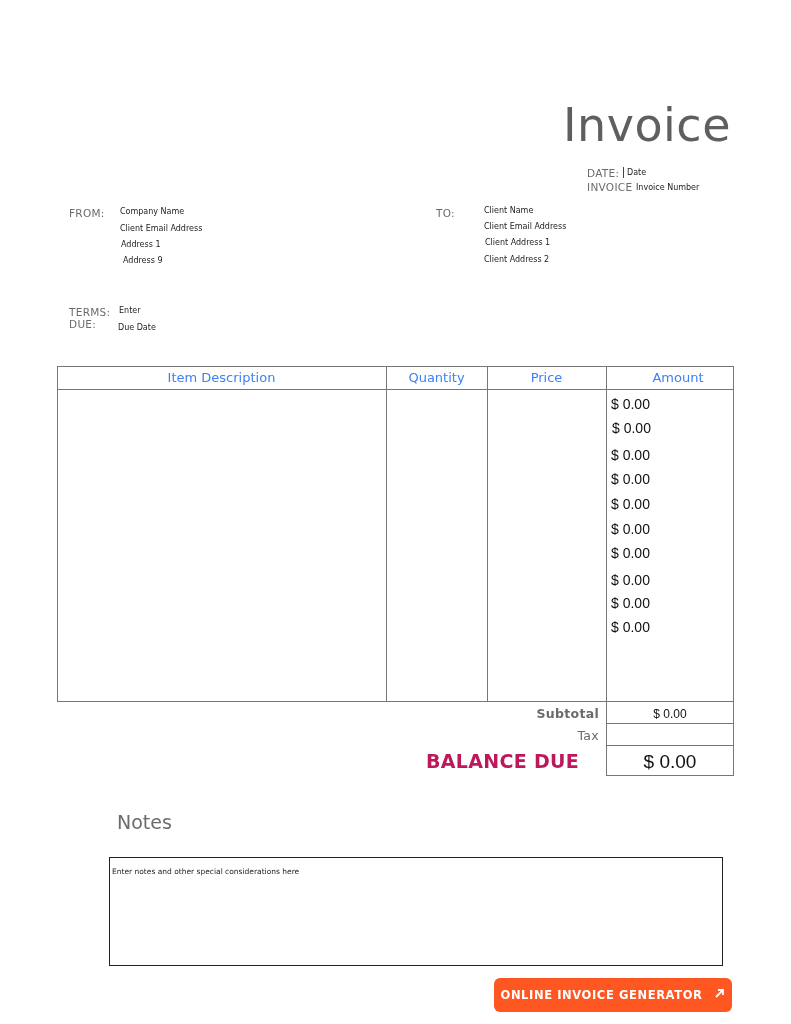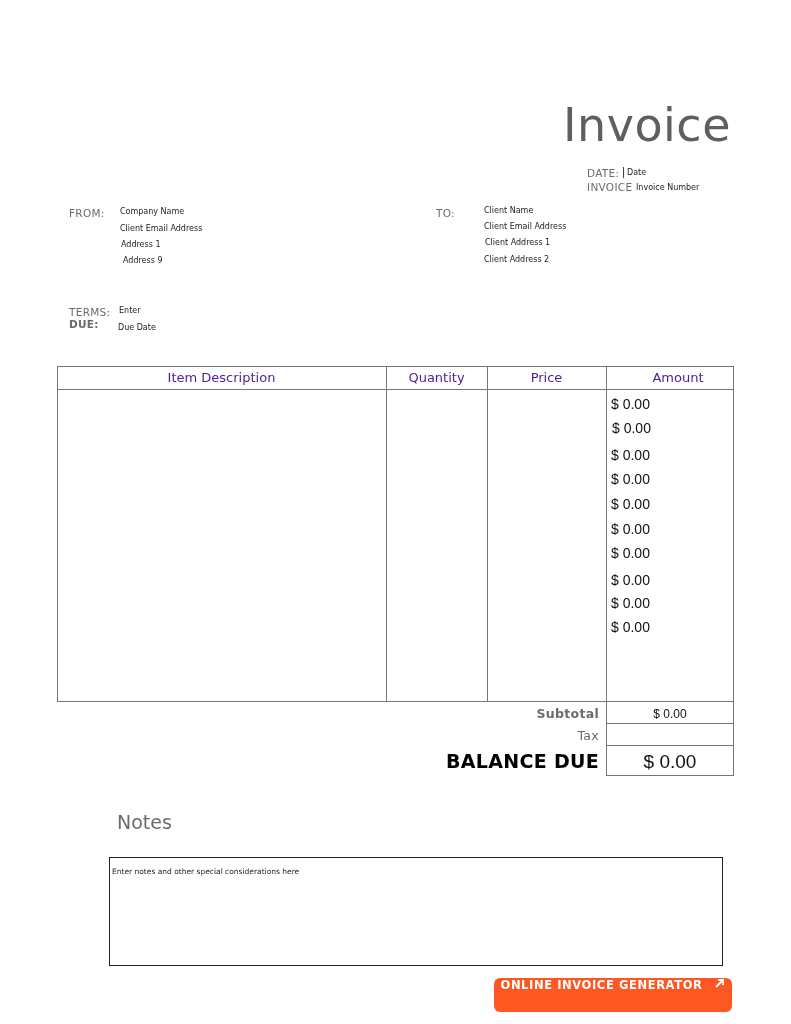--- a/index.html
+++ b/index.html
@@ -7,28 +7,28 @@
     width: 791px; height: 1024px; background: #ffffff; position: relative;
     font-family: "DejaVu Sans", sans-serif; overflow: hidden;
   }
   .abs { position: absolute; }
   .title { left: 563px; top: 98px; font-size: 46px; color: #5f5f5f; font-weight: normal; letter-spacing: 0.5px; }
   .lbl { color: #6b6b6b; font-size: 10.5px; letter-spacing: 0.3px; }
   .val { color: #222; font-size: 8px; }
   .table-box { left: 57px; top: 366px; width: 677px; height: 336px; border: 1px solid #777; box-sizing: border-box; }
   .hdr-line { left: 57px; top: 389px; width: 677px; height: 1px; background: #777; }
   .vline { top: 366px; height: 336px; width: 1px; background: #777; }
-  .th { top: 370px; font-size: 13px; color: #4c1d95; text-align: center; }
+  .th { top: 370px; font-size: 13px; color: #3b82f6; text-align: center; }
   .amt { left: 611px; font-family: "Liberation Sans", sans-serif; font-size: 14px; color: #111; }
   .tot-lbl { font-size: 12.5px; color: #6b6b6b; text-align: right; letter-spacing: 0.3px; }
   .box { border: 1px solid #777; box-sizing: border-box; }
   .btn {
     left: 494px; top: 978px; width: 238px; height: 34px; background: #ff5722; border-radius: 6px;
     color: #fff; font-size: 11.5px; font-weight: bold; letter-spacing: 0.6px;
-    display: flex; justify-content: center; gap: 12px;
+    display: flex; align-items: center; justify-content: center; gap: 12px;
   }
 </style>
 </head>
 <body>
 
 <div class="abs title">Invoice</div>
 
 <div class="abs lbl" style="left:587px;top:167px;">DATE:</div>
 <div class="abs" style="left:623px;top:167px;width:1px;height:11px;background:#444;"></div>
 <div class="abs val" style="left:627px;top:168px;">Date</div>
@@ -42,21 +42,21 @@
 <div class="abs val" style="left:123px;top:256px;">Address 9</div>
 
 <div class="abs lbl" style="left:436px;top:207px;">TO:</div>
 <div class="abs val" style="left:484px;top:206px;">Client Name</div>
 <div class="abs val" style="left:484px;top:222px;">Client Email Address</div>
 <div class="abs val" style="left:485px;top:238px;">Client Address 1</div>
 <div class="abs val" style="left:484px;top:255px;">Client Address 2</div>
 
 <div class="abs lbl" style="left:69px;top:306px;">TERMS:</div>
 <div class="abs val" style="left:119px;top:306px;">Enter</div>
-<div class="abs lbl" style="left:69px;top:318px;font-weight:bold;">DUE:</div>
+<div class="abs lbl" style="left:69px;top:318px;">DUE:</div>
 <div class="abs val" style="left:118px;top:323px;">Due Date</div>
 
 <div class="abs table-box"></div>
 <div class="abs hdr-line"></div>
 <div class="abs vline" style="left:386px;"></div>
 <div class="abs vline" style="left:487px;"></div>
 <div class="abs vline" style="left:606px;"></div>
 
 <div class="abs th" style="left:57px;width:329px;">Item Description</div>
 <div class="abs th" style="left:386px;width:101px;">Quantity</div>
@@ -74,21 +74,21 @@
 <div class="abs amt" style="top:595px;">$ 0.00</div>
 <div class="abs amt" style="top:619px;">$ 0.00</div>
 
 <div class="abs tot-lbl" style="left:480px;top:706px;width:119px;font-weight:bold;">Subtotal</div>
 <div class="abs box" style="left:606px;top:701px;width:128px;height:23px;"></div>
 <div class="abs" style="left:606px;top:707px;width:128px;text-align:center;font-family:'Liberation Sans',sans-serif;font-size:12px;color:#111;">$ 0.00</div>
 
 <div class="abs tot-lbl" style="left:480px;top:728px;width:119px;">Tax</div>
 <div class="abs box" style="left:606px;top:723px;width:128px;height:23px;"></div>
 
-<div class="abs" style="left:400px;top:750px;width:199px;text-align:right;font-size:19px;color:#000000;font-weight:bold;letter-spacing:0.3px;">BALANCE DUE</div>
+<div class="abs" style="left:380px;top:750px;width:199px;text-align:right;font-size:19px;color:#be185d;font-weight:bold;letter-spacing:0.3px;">BALANCE DUE</div>
 <div class="abs box" style="left:606px;top:745px;width:128px;height:31px;"></div>
 <div class="abs" style="left:606px;top:751px;width:128px;text-align:center;font-family:'Liberation Sans',sans-serif;font-size:19px;color:#111;">$ 0.00</div>
 
 <div class="abs" style="left:117px;top:811px;font-size:19px;color:#6b6b6b;">Notes</div>
 <div class="abs" style="left:109px;top:857px;width:614px;height:109px;border:1.5px solid #222;box-sizing:border-box;padding:9px 2px;font-size:7.5px;color:#222;">
   <span>Enter notes and other special considerations here</span>
 </div>
 
 <div class="abs btn">
   <span>ONLINE INVOICE GENERATOR</span>

